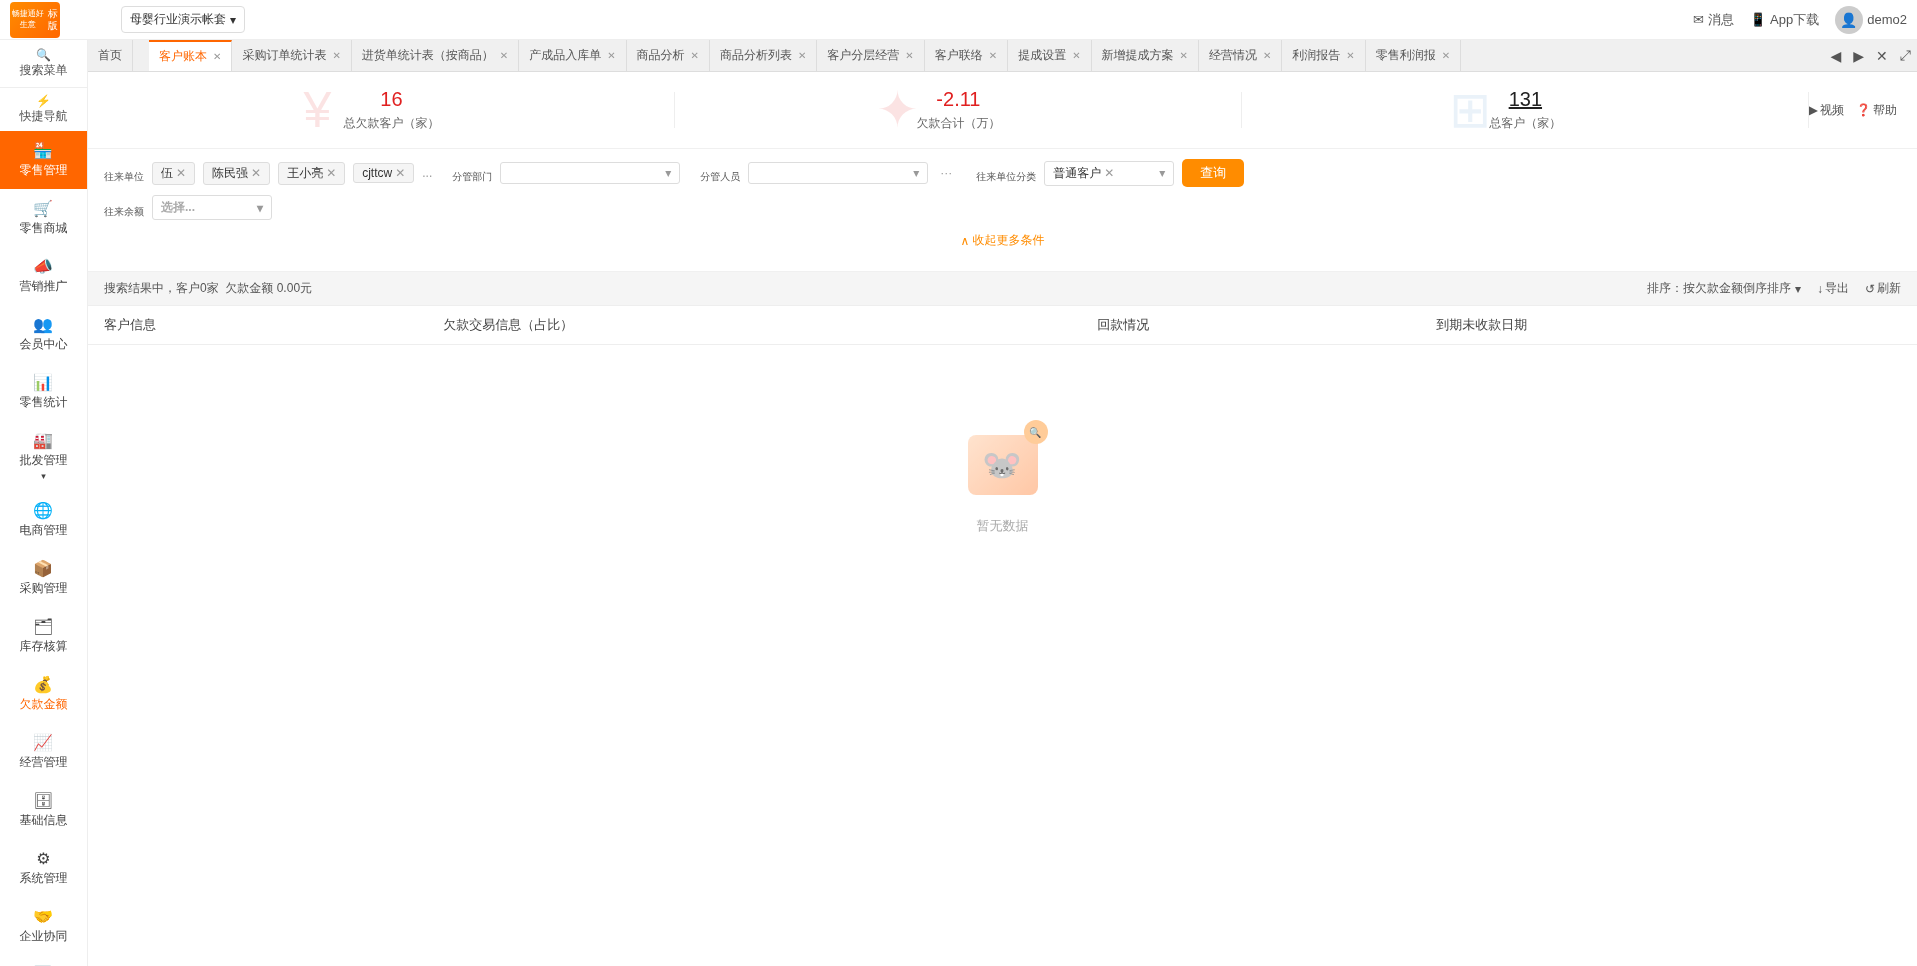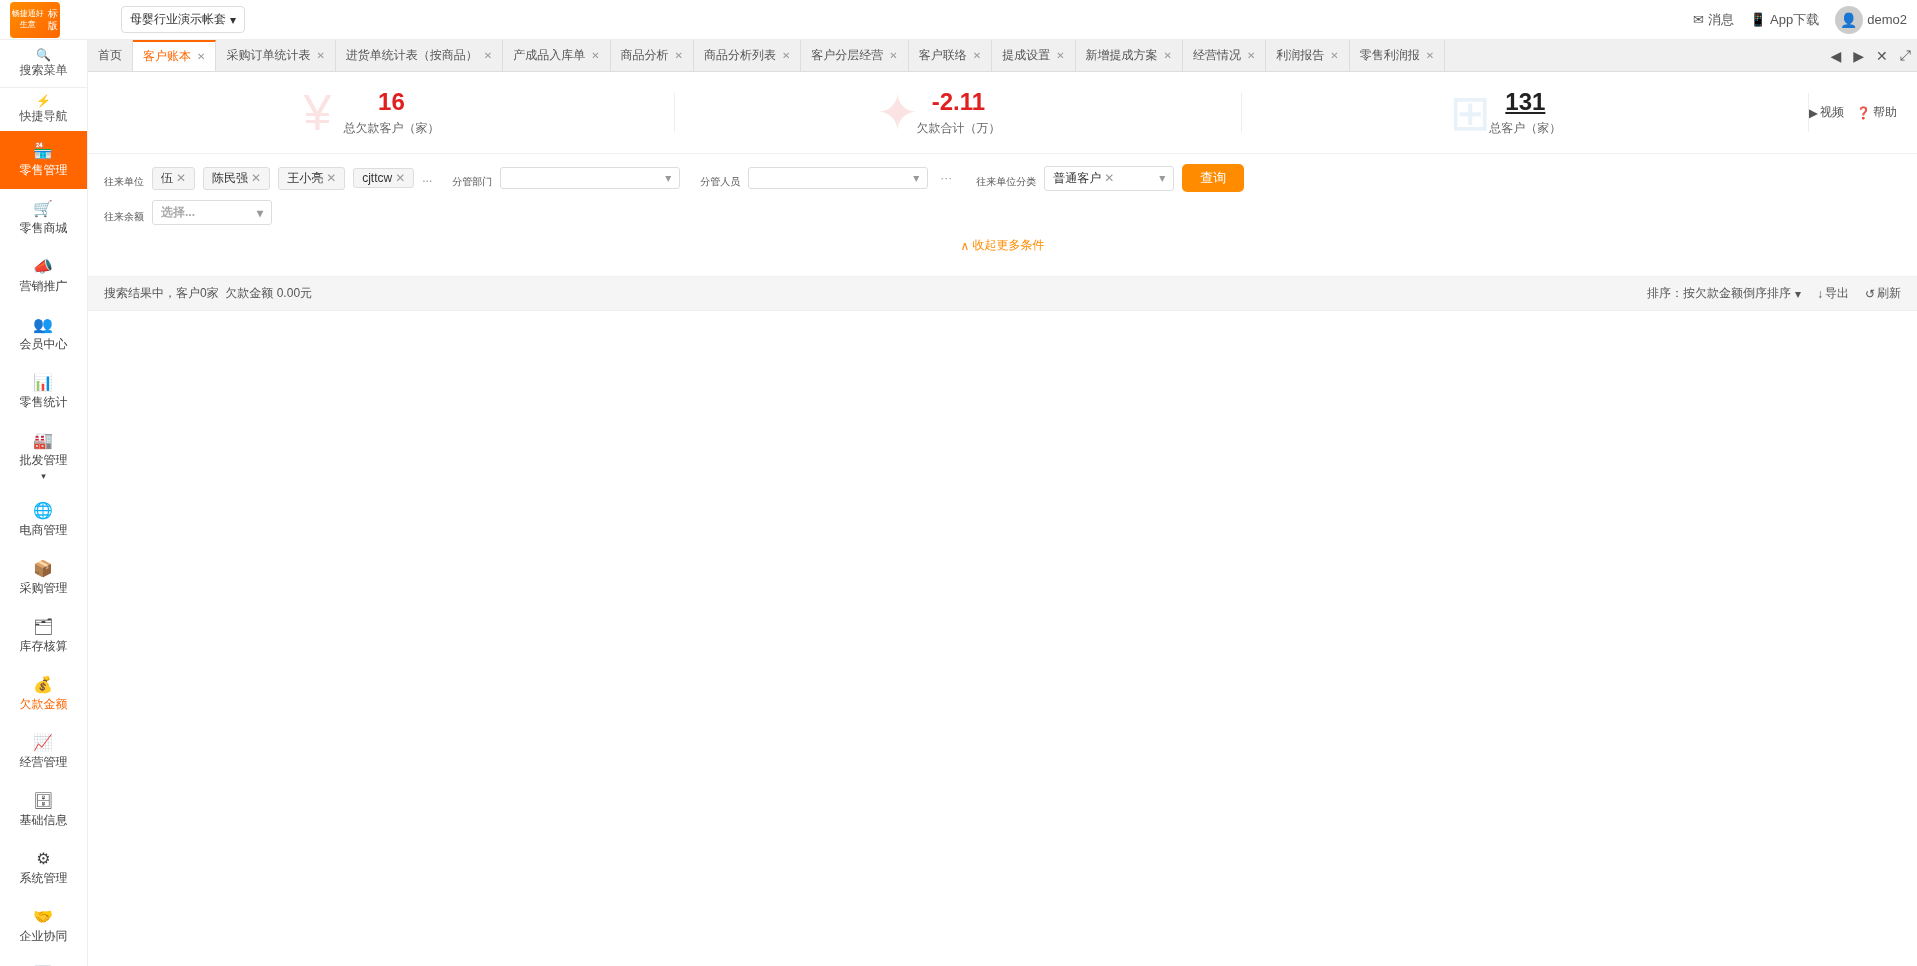--- a/index.html
+++ b/index.html
@@ -26,31 +26,31 @@
     
     .sidebar-search { padding: 8px 4px; text-align: center; font-size: 12px; color: #555; cursor: pointer; border-bottom: 1px solid #eee; }
     .sidebar-nav { padding: 6px 4px; text-align: center; font-size: 12px; color: #555; cursor: pointer; }
     .sidebar-item { padding: 10px 4px; text-align: center; font-size: 12px; color: #444; cursor: pointer; display: flex; flex-direction: column; align-items: center; gap: 2px; }
     .sidebar-item.active { background: #ff6600; color: #fff; }
     .sidebar-item.active-parent { color: #ff6600; }
     .sidebar-icon { font-size: 16px; }
 
     
     .tab { display: flex; align-items: center; padding: 0 10px; height: 32px; font-size: 12px; cursor: pointer; white-space: nowrap; border-right: 1px solid #ddd; color: #555; background: #f0f0f0; gap: 4px; }
-    .tab.active { background: #fff; color: #ff6600; border-top: 2px solid #ff6600; }
+    .tab.active { background: #fff; color: #ff6600; border-top: 2px solid #ff6600; margin-left: 16px; }
     .tab .close-btn { font-size: 10px; color: #999; margin-left: 2px; }
     .tab-controls { display: flex; align-items: center; margin-left: auto; }
     .tab-ctrl-btn { padding: 0 6px; cursor: pointer; color: #555; font-size: 14px; }
 
     
     .stats-row { display: flex; align-items: center; padding: 16px 20px; background: #fff; border-bottom: 1px solid #f0f0f0; position: relative; }
     .stat-block { display: flex; flex-direction: column; align-items: center; flex: 1; position: relative; }
     .stat-block::after { content: ''; position: absolute; right: 0; top: 10%; height: 80%; border-right: 1px solid #eee; }
     .stat-block:last-child::after { display: none; }
-    .stat-value { font-size: 24px; font-weight: bold; }
+    .stat-value { font-size: 20px; font-weight: normal; }
     .stat-value.red { color: #e02020; }
     .stat-value.dark { color: #222; text-decoration: underline; }
     .stat-label { font-size: 12px; color: #666; margin-top: 4px; }
     .top-right-actions { display: flex; gap: 12px; align-items: center; font-size: 12px; color: #555; }
     .top-right-actions span { cursor: pointer; display: flex; align-items: center; gap: 2px; }
 
     
     .filter-area { padding: 10px 16px; background: #fff; border-bottom: 1px solid #f0f0f0; }
     .filter-row { display: flex; align-items: center; gap: 8px; margin-bottom: 8px; flex-wrap: wrap; }
     .filter-label { font-size: 10px; color: #555; white-space: nowrap; margin-top: 8px; }
@@ -370,16 +370,42 @@
               <span>↓</span>
               <span>导出</span>
             </div>
             <div class="action-btn">
               <span>↺</span>
               <span>刷新</span>
             </div>
           </div>
         </div>
 
+        <table class="data-table">
+          <thead>
+            <tr>
+              <th>客户信息</th>
+              <th>欠款交易信息（占比）</th>
+              <th>回款情况</th>
+              <th>到期未收款日期</th>
+            </tr>
+          </thead>
+          <tbody>
+            <tr>
+              <td colspan="4" style="padding:0; border:none;">
+                <div class="empty-state">
+
+                  <div style="width:80px;height:80px;margin-bottom:12px;position:relative;display:flex;align-items:center;justify-content:center;">
+                    <div style="width:70px;height:60px;background:linear-gradient(135deg,#ffd8bb,#ffb080);border-radius:8px;display:flex;align-items:center;justify-content:center;opacity:0.7;">
+                      <span style="font-size:32px;">🐭</span>
+                    </div>
+                    <div style="position:absolute;right:-5px;top:-5px;width:24px;height:24px;background:#ffcc99;border-radius:50%;display:flex;align-items:center;justify-content:center;font-size:10px;">🔍</div>
+                  </div>
+                  <span>暂无数据</span>
+                </div>
+              </td>
+            </tr>
+          </tbody>
+        </table>
       </div>
     </div>
   </div>
 </div>
 
 </body></html>

